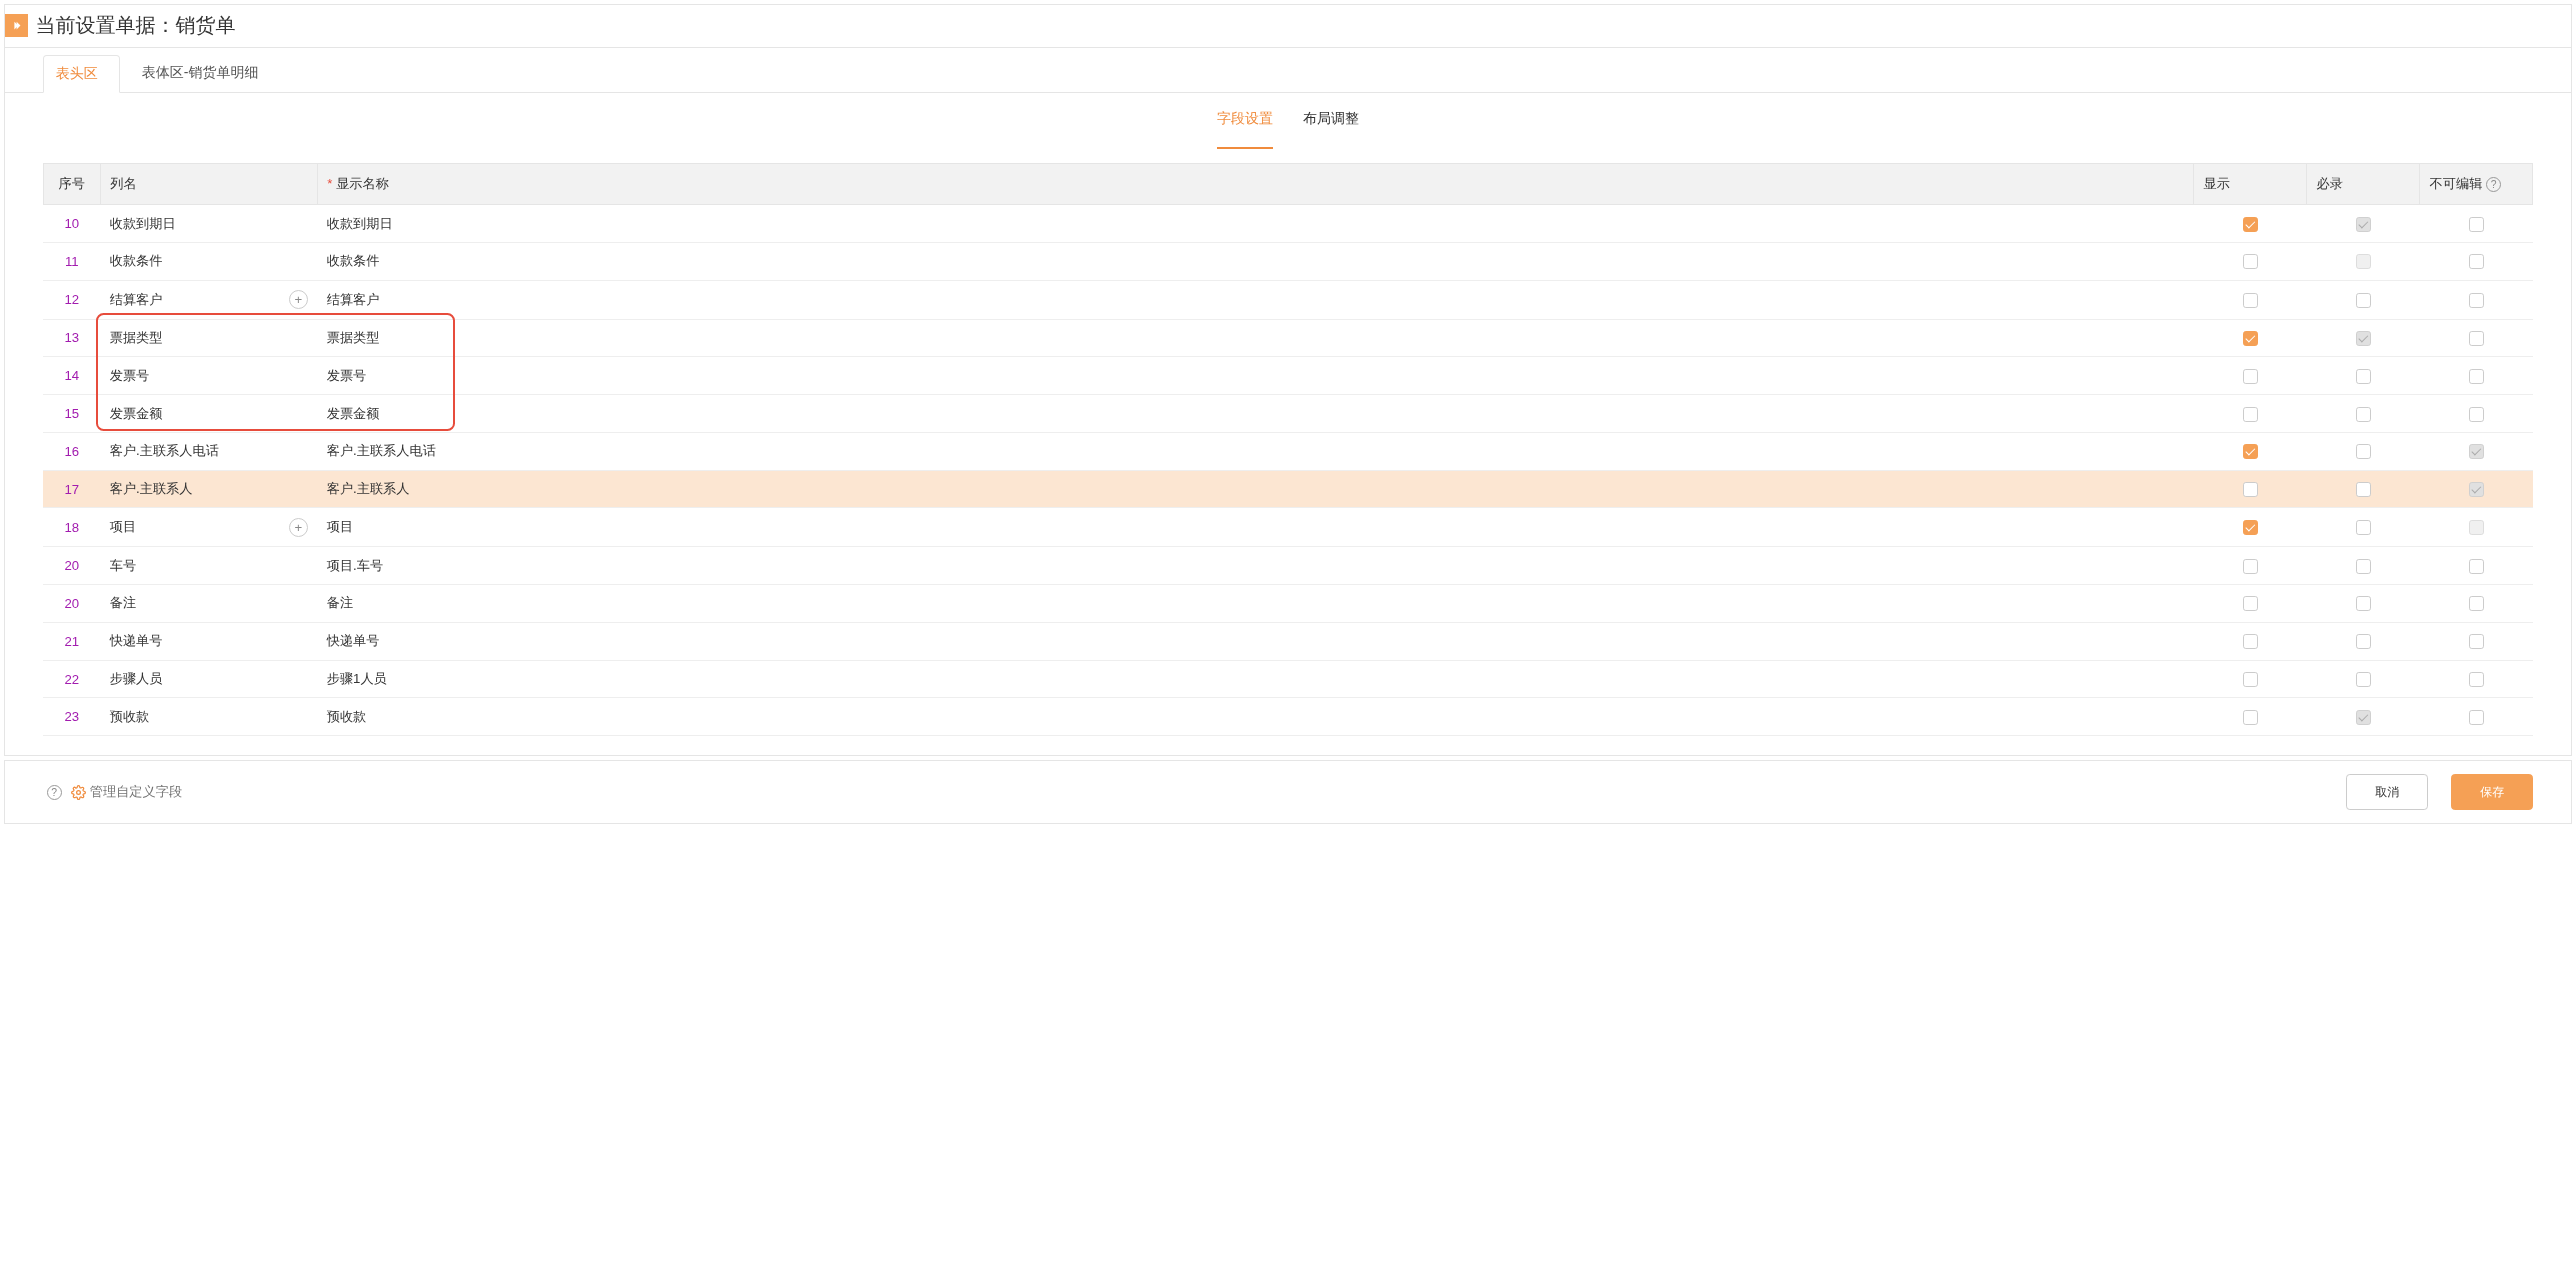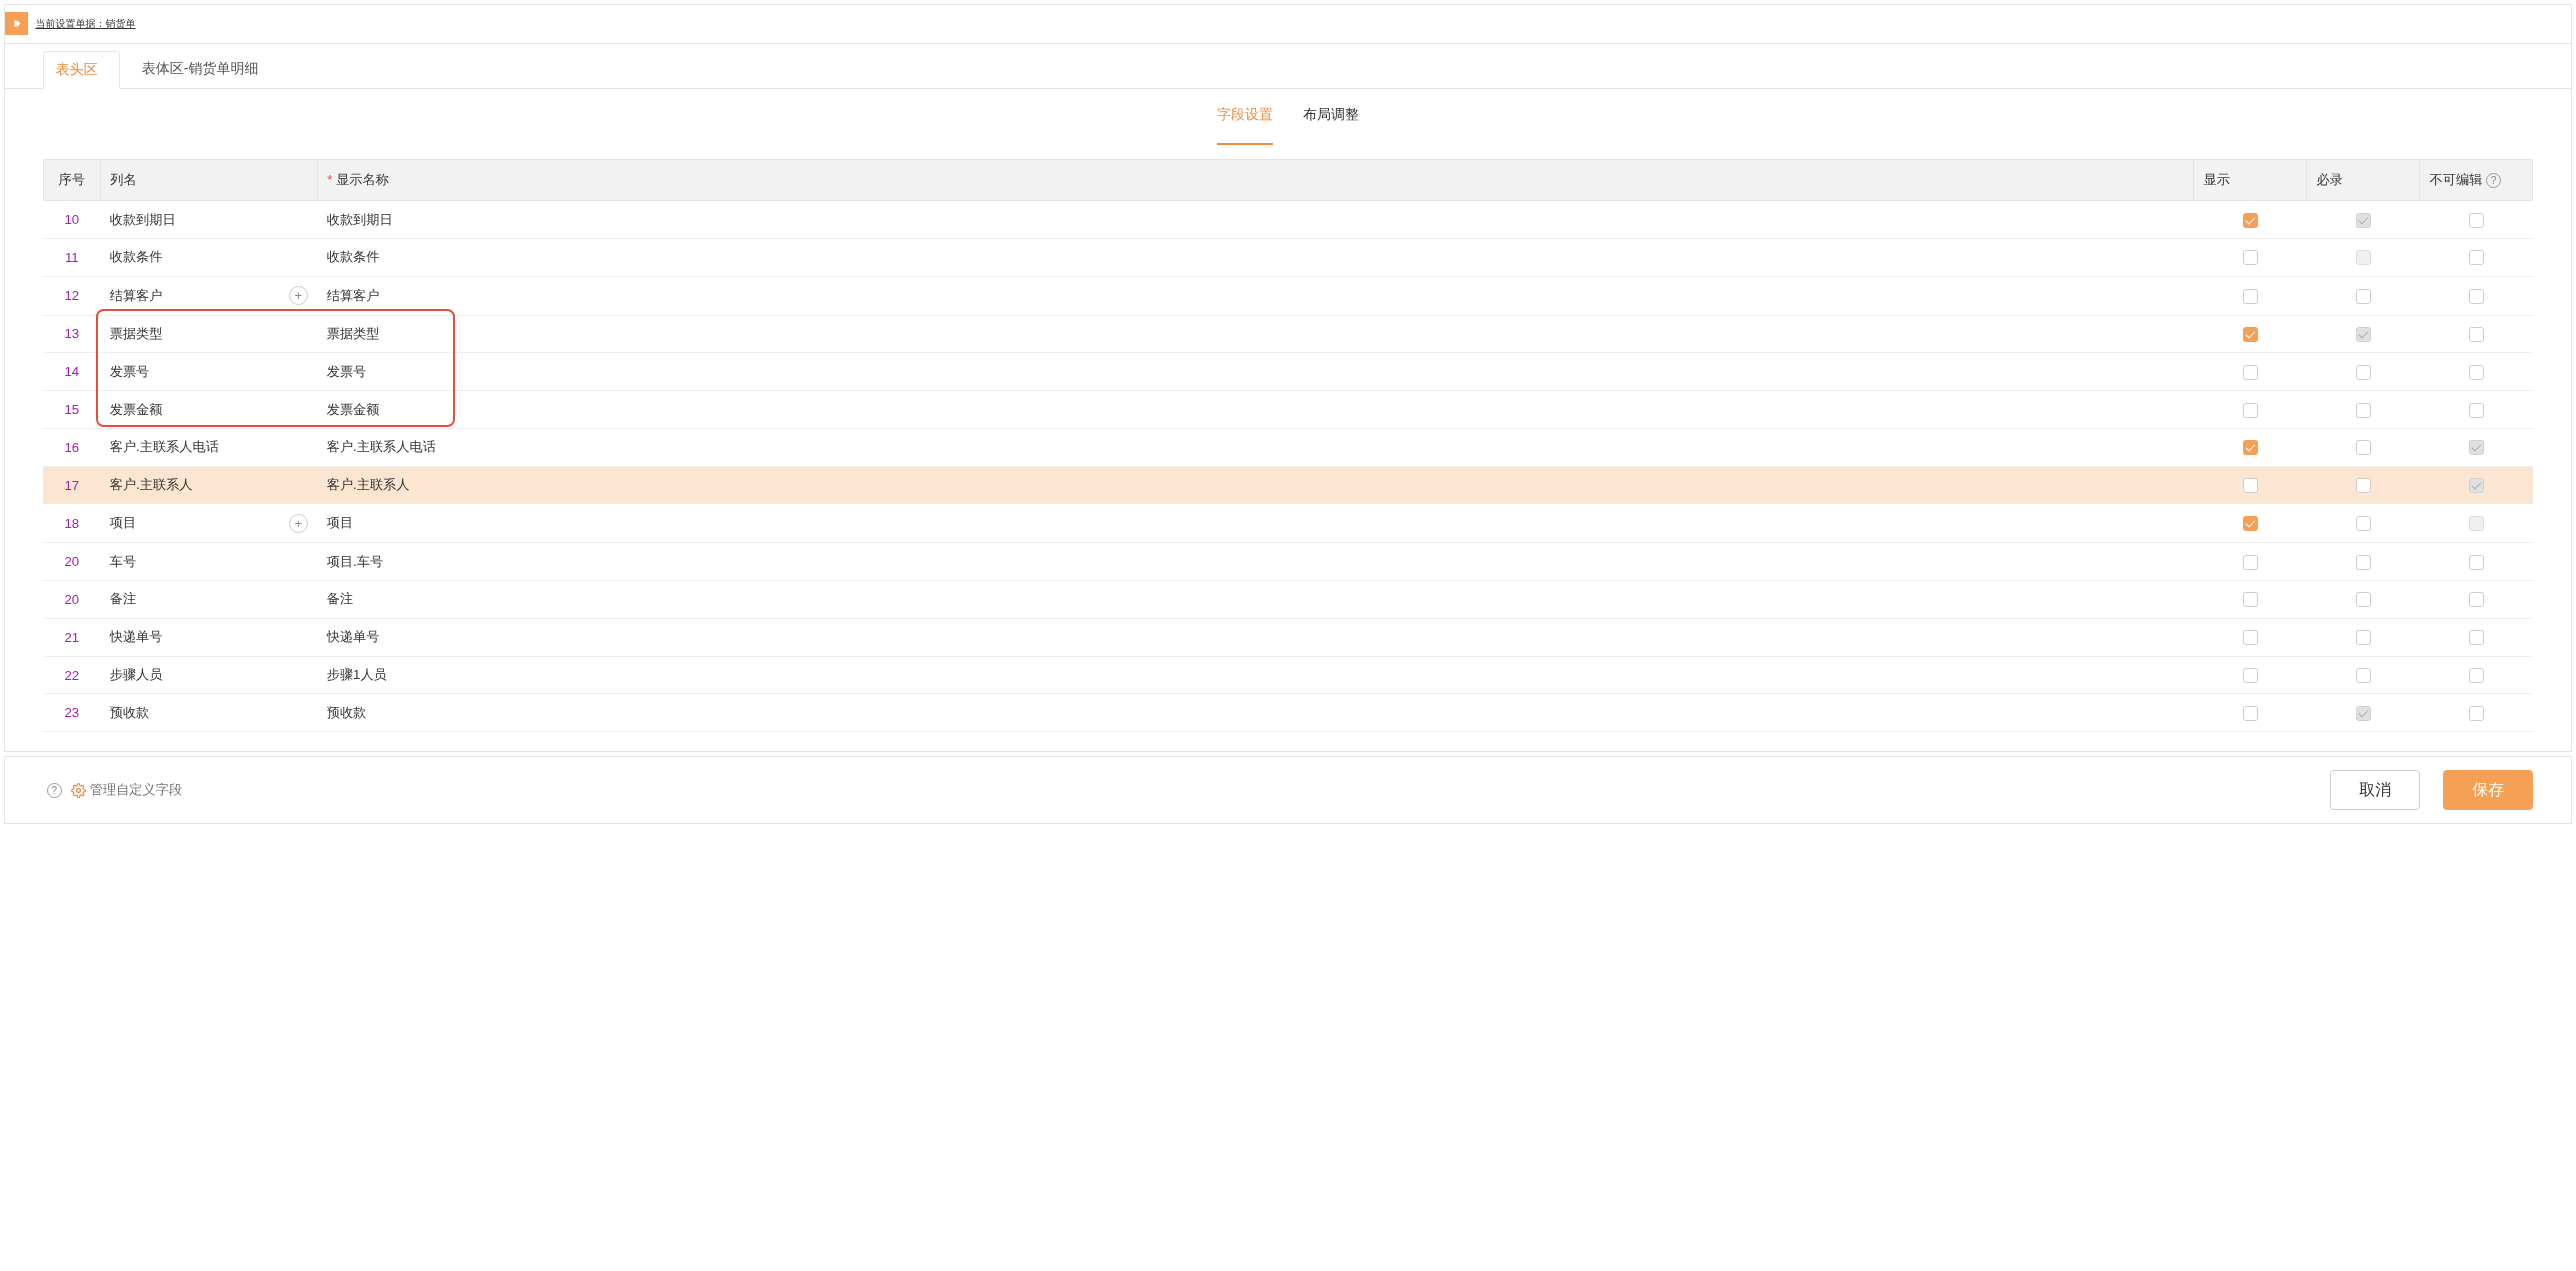--- a/index.html
+++ b/index.html
@@ -32,23 +32,22 @@
       justify-content: center;
       cursor: pointer;
       margin-right: 7.6px;
     }
     .toggle-btn svg {
       fill: #fff;
       width: 13.2px;
       height: 13.2px;
     }
     .header-label {
-      font-size: 10px;
-      color: #333;
-      text-decoration: underline;
+      font-size: 20px;
+      color: #333;
     }
     .tabs-row {
       display: flex;
       align-items: center;
       padding: 0 38px;
       margin-top: 5.7px;
     }
     .tab {
       padding: 9.4px 21px;
       cursor: pointer;
@@ -209,21 +208,21 @@
       align-items: center;
       gap: 9.4px;
     }
     .footer-right {
       display: flex;
       gap: 23px;
     }
     .btn {
       padding: 8.5px 28px;
       border-radius: 3.8px;
-      font-size: 16px;
+      font-size: 12px;
       cursor: pointer;
       border: 0.9px solid #ccc;
       background: #fff;
       color: #333;
     }
     .btn-primary {
       background: #f5a055;
       border-color: #f5a055;
       color: #fff;
     }

